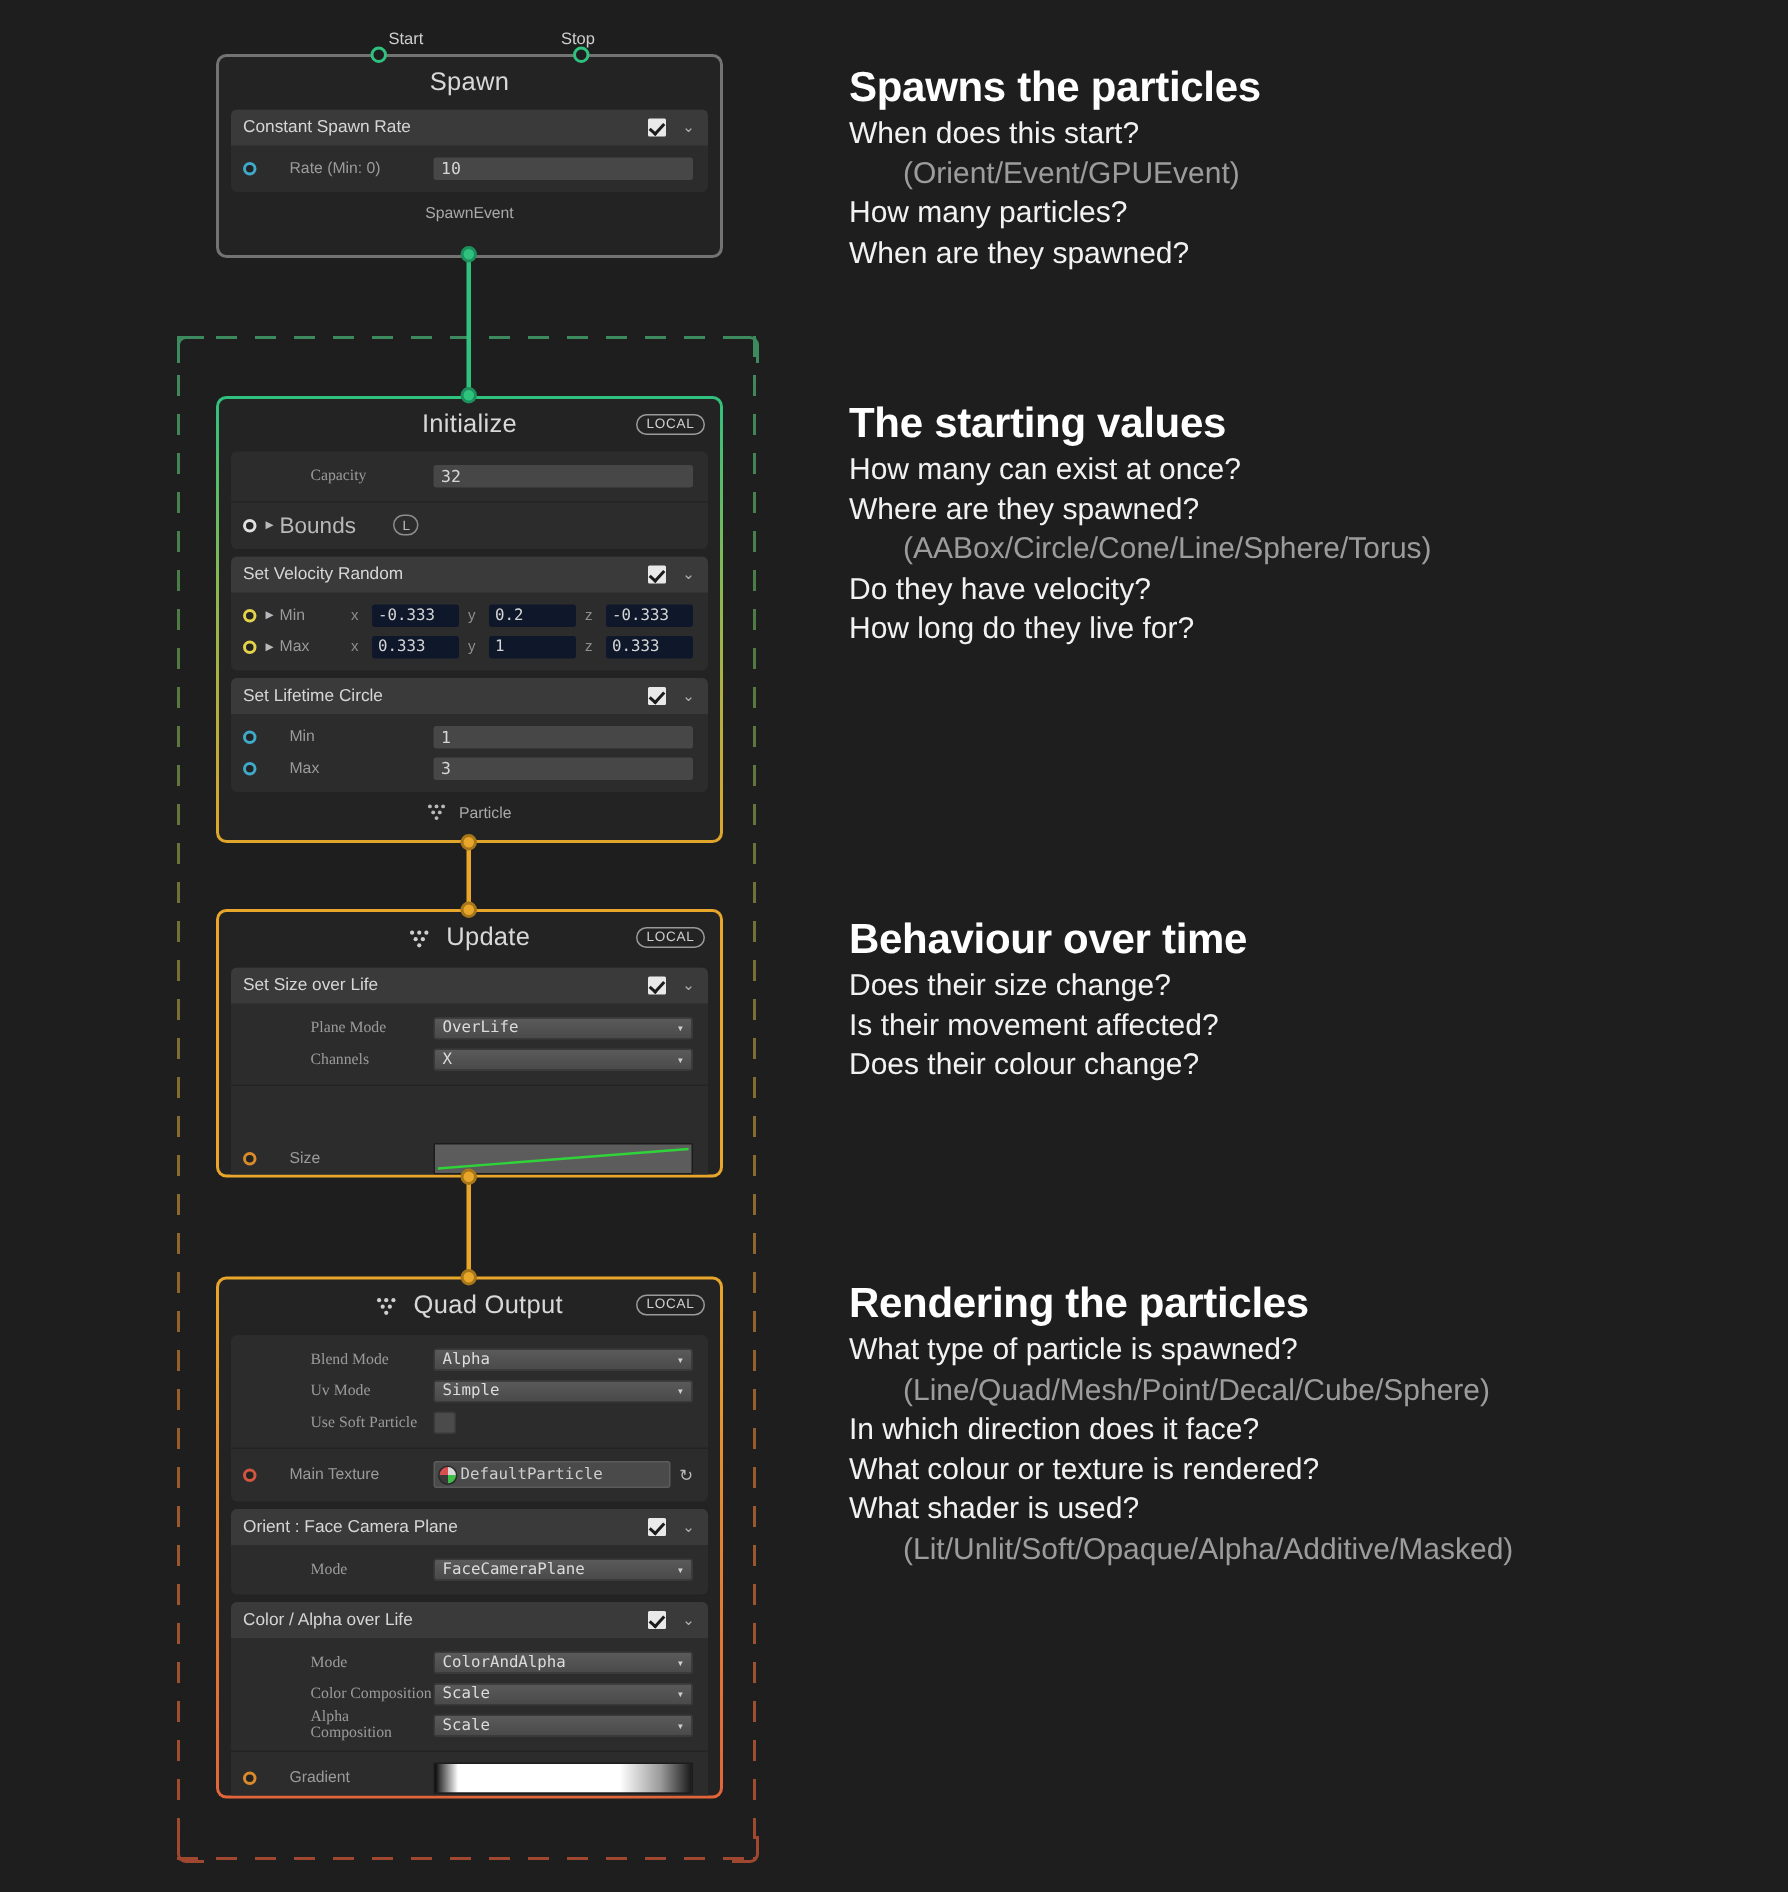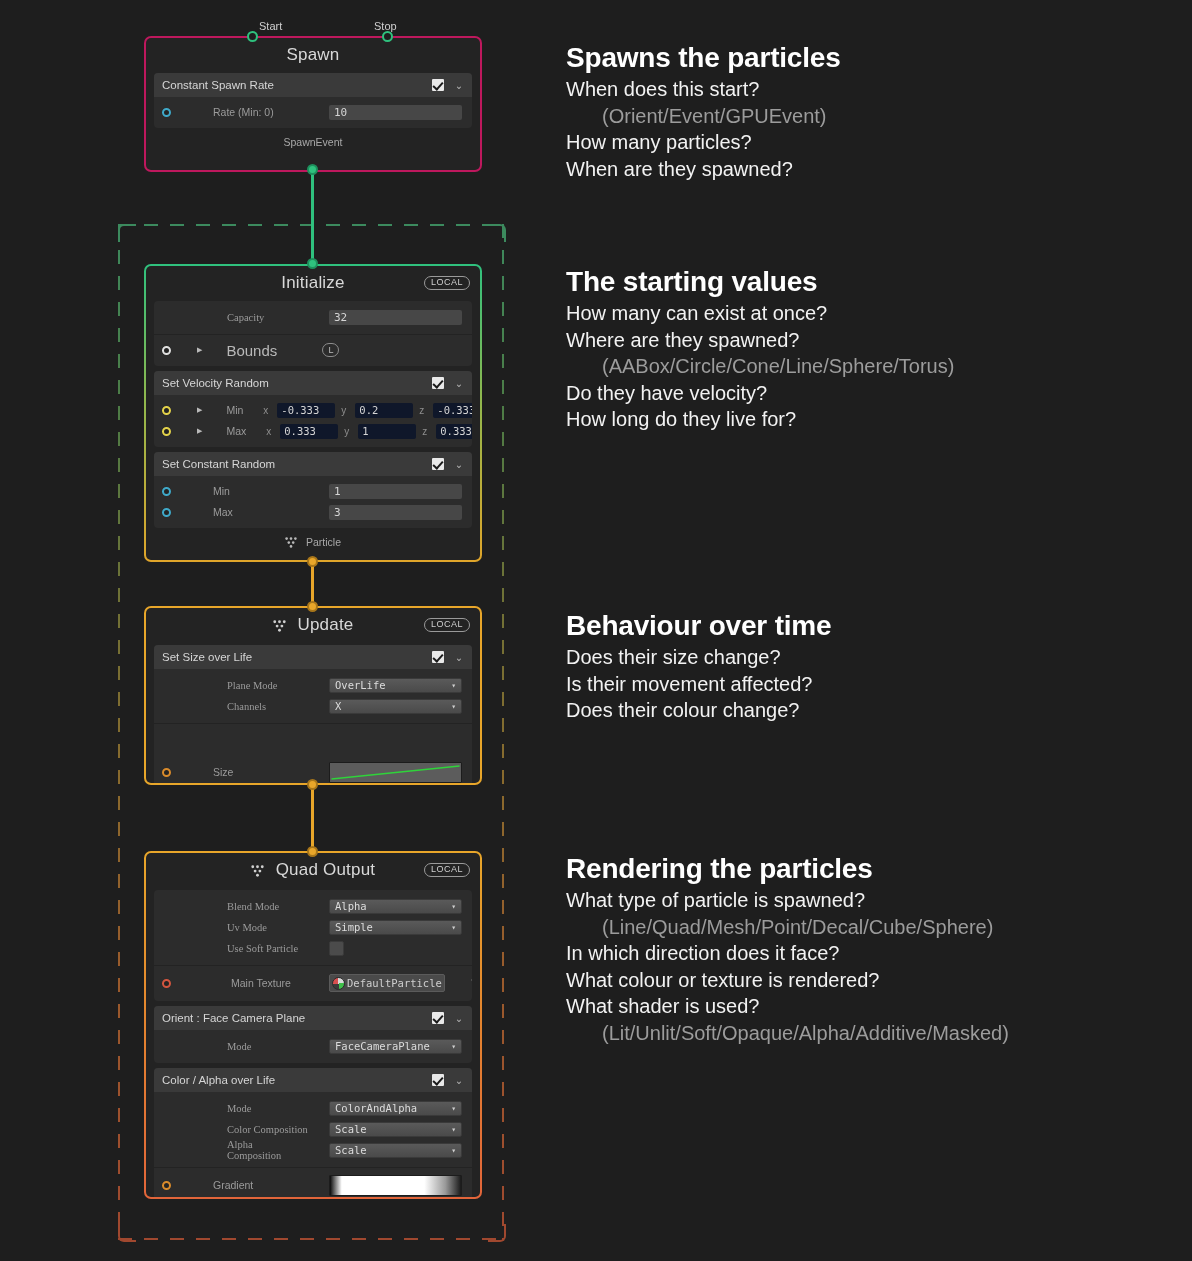--- a/index.html
+++ b/index.html
@@ -99,21 +99,20 @@
   .chev{color:#b5b5b5;font-size:10px;width:10px;text-align:center;}
   .blk-body{padding:4px 0 5px 0;}
 
   .row{
     display:flex;align-items:center;
     height:20px;
     padding:0 10px 0 8px;
     margin:1px 0;
     font-size:10.5px;
     color:#9b9b9b;
-    gap:20px;
   }
   .row .lbl{width:112px;flex:none;padding-left:16px;box-sizing:border-box;}
   .row .lbl.ind{padding-left:30px;font-family:Liberation Serif, serif;}
   .port{
     width:9px;height:9px;border-radius:50%;
     border:2px solid #3fa9c9;background:#232323;
     flex:none;margin-right:6px;box-sizing:border-box;
   }
   .port.blue{border-color:#3fa9c9;}
   .port.white{border-color:#e0e0e0;}
@@ -198,21 +197,21 @@
   <div class="dash-edge dash-right"></div>
   <div class="dash-corner dc-tl"></div>
   <div class="dash-corner dc-tr"></div>
   <div class="dash-corner dc-bl"></div>
   <div class="dash-corner dc-br"></div>
 
   <div class="wire wire-g" style="left:311px;top:168px;width:3px;height:100px;"></div>
   <div class="wire wire-y" style="left:311px;top:560px;width:3px;height:52px;"></div>
   <div class="wire wire-y" style="left:311px;top:783px;width:3px;height:70px;"></div>
 
-  <div class="node" style="left:144px;top:36px;width:338px;height:136px;background:#be185d;">
+  <div class="node" style="left:144px;top:36px;width:338px;height:136px;background:#737373;">
     <div class="node-inner">
       <div class="node-title">
         <span class="ttl">Spawn</span>
       </div>
       <div class="blk">
         <div class="blk-head">
           <span class="hname">Constant Spawn Rate</span>
           <span class="chk"></span>
           <span class="chev">⌄</span>
         </div>
@@ -293,21 +292,21 @@
                 <span class="f">1</span>
               <span class="ax">z</span>
                 <span class="f">0.333</span>
             </span>
           </div>
         </div>
       </div>
 
       <div class="blk">
         <div class="blk-head">
-          <span class="hname">Set Constant Random</span>
+          <span class="hname">Set Lifetime Circle</span>
           <span class="chk"></span>
           <span class="chev">⌄</span>
         </div>
         <div class="blk-body">
           <div class="row">
             <span class="port blue"></span>
             <span class="lbl">Min</span>
             <span class="field">1</span>
           </div>
           <div class="row">
@@ -453,21 +452,21 @@
               <span class="arrows">▾</span>
             </span>
           </div>
           <div class="row">
             <span class="port none"></span>
             <span class="lbl ind">Use Soft Particle</span>
             <span class="softchk"></span>
           </div>
         </div>
         <div style="border-top:1px solid #232323;"></div>
-        <div class="blk-body" style="padding:5px 0 6px 0;text-align:center;">
+        <div class="blk-body" style="padding:5px 0 6px 0;">
           <div class="row" style="height:22px;">
             <span class="port red"></span>
             <span class="lbl">Main Texture</span>
             <span class="texfield">
               <span class="texthumb"></span>
               <span>DefaultParticle</span>
             </span>
             <span class="reload">↻</span>
           </div>
         </div>

